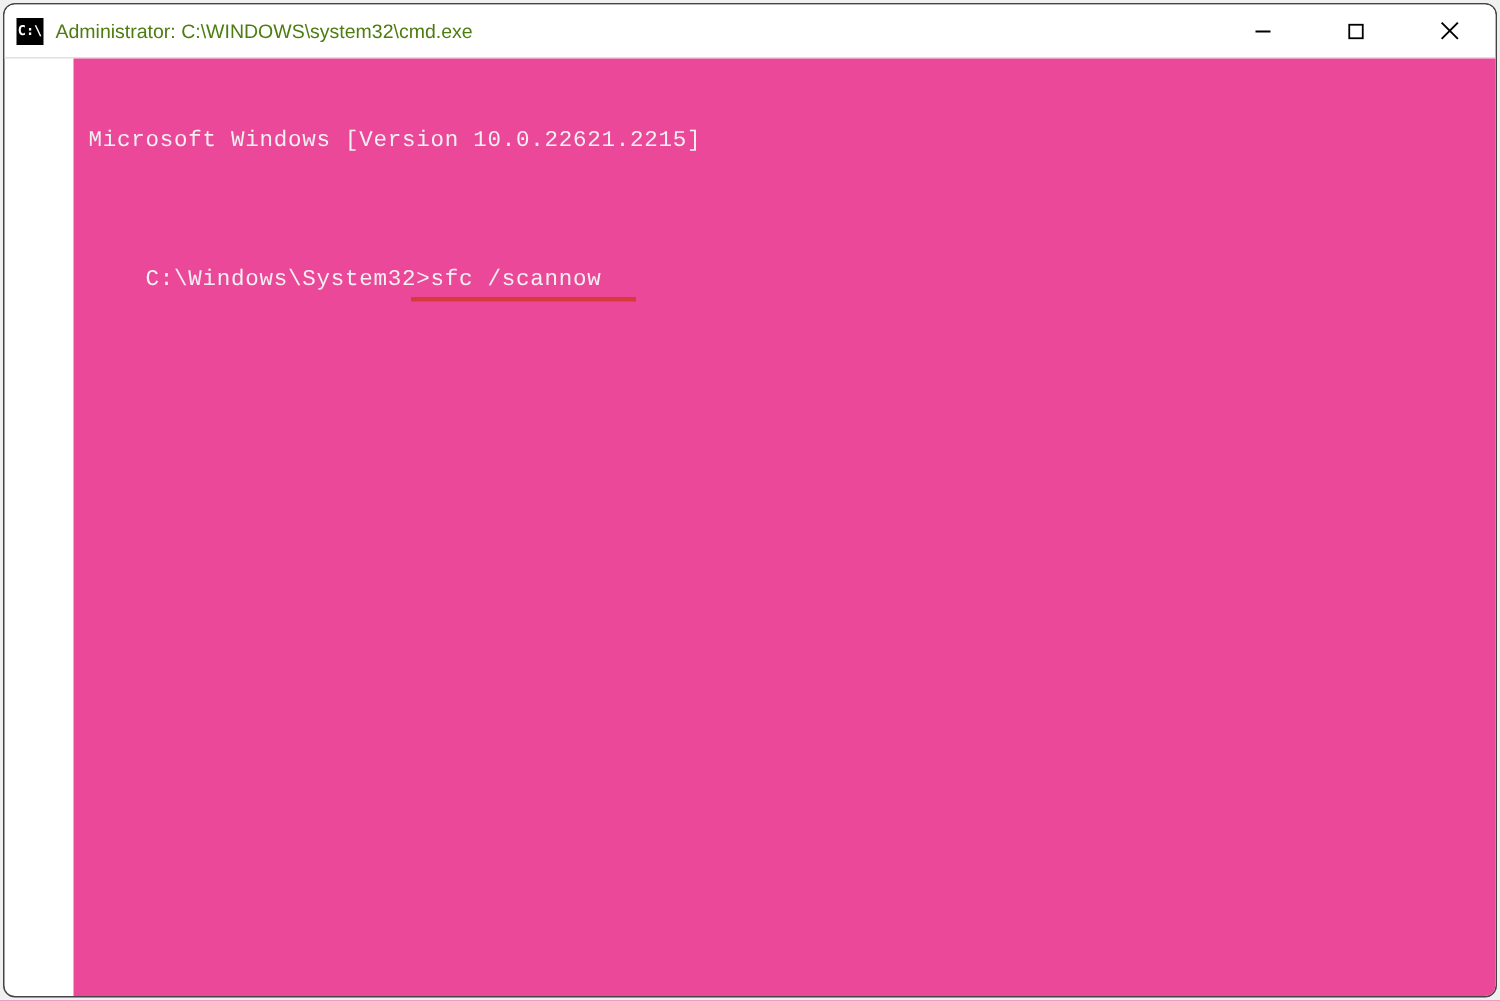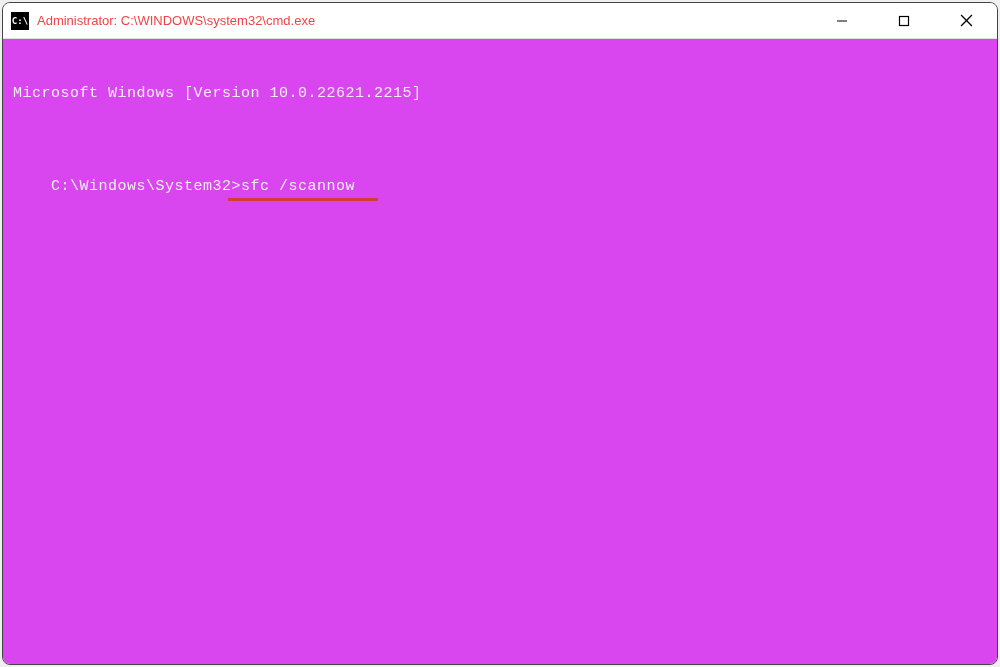--- a/index.html
+++ b/index.html
@@ -43,21 +43,21 @@
       display: flex;
       align-items: center;
       justify-content: center;
       font-size: 9px;
       color: #ffffff;
       font-family: 'Consolas', monospace;
       font-weight: bold;
     }
     .title-text {
       font-size: 13px;
-      color: #ef4444;
+      color: #4d7c0f;
       flex: 1;
     }
     .window-controls {
       display: flex;
       height: 100%;
     }
     .control-btn {
       width: 62px;
       height: 100%;
       display: flex;
@@ -65,29 +65,30 @@
       justify-content: center;
       cursor: pointer;
       background: transparent;
       border: none;
     }
     .control-btn svg {
       pointer-events: none;
     }
     .terminal {
       flex: 1;
-      background: #d946ef;
+      background: #ec4899;
       padding: 8px 10px;
       font-family: 'Consolas', 'Courier New', monospace;
       font-size: 15px;
       color: #f0f0f0;
       line-height: 1.25;
       letter-spacing: 0.5px;
       white-space: pre;
       overflow: hidden;
+      margin-left: 46px;
     }
     .terminal-line {
       display: block;
     }
     .prompt-line {
       position: relative;
       display: inline-block;
     }
     .underline-annotation {
       position: absolute;

